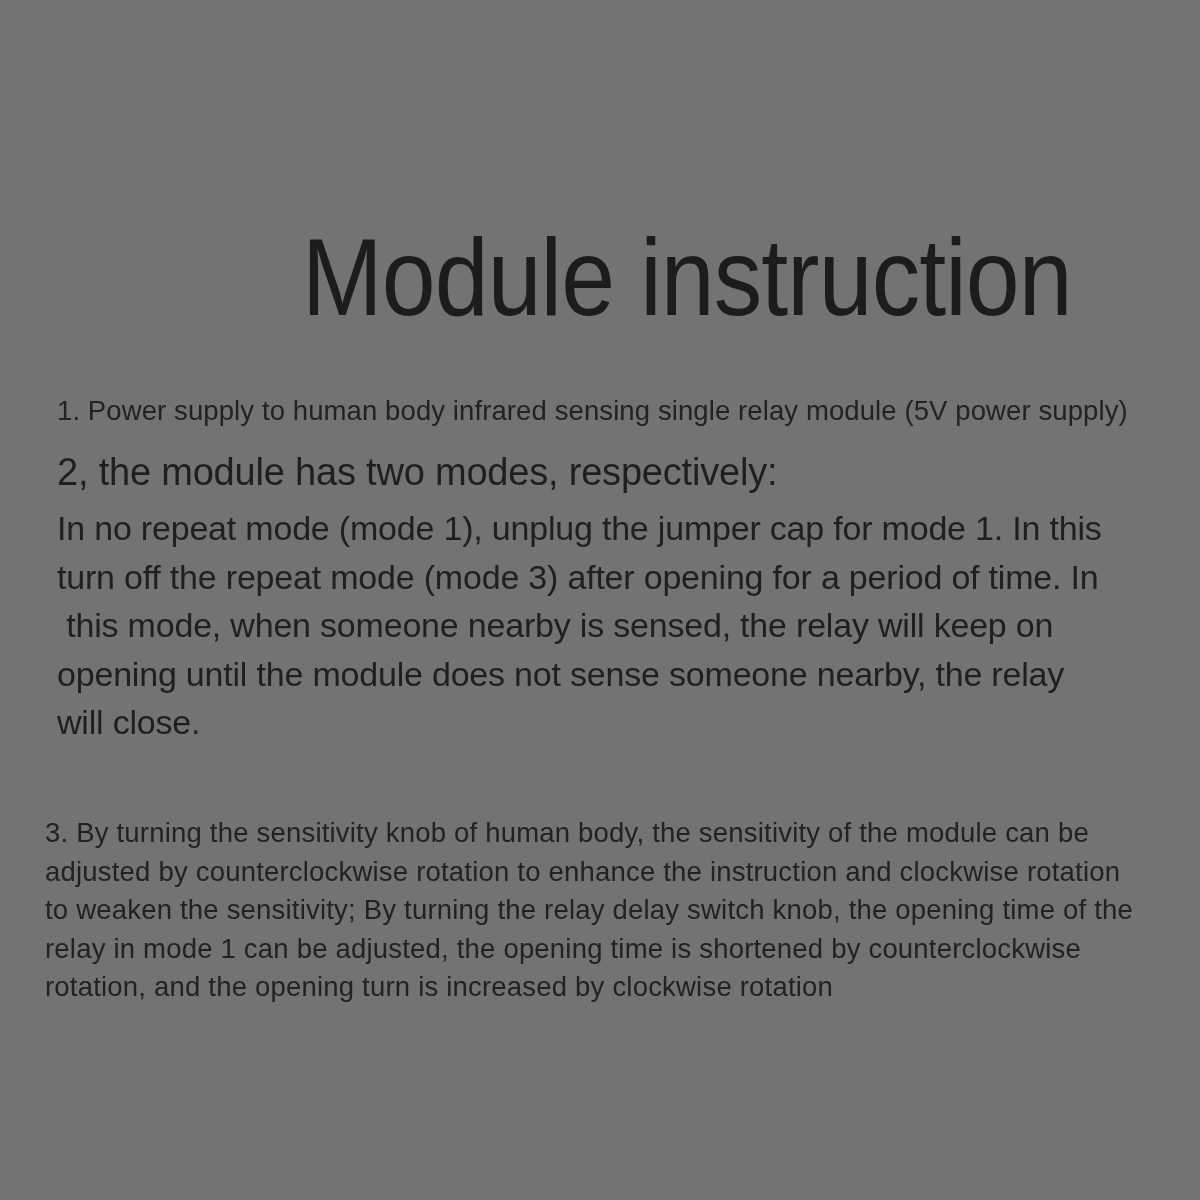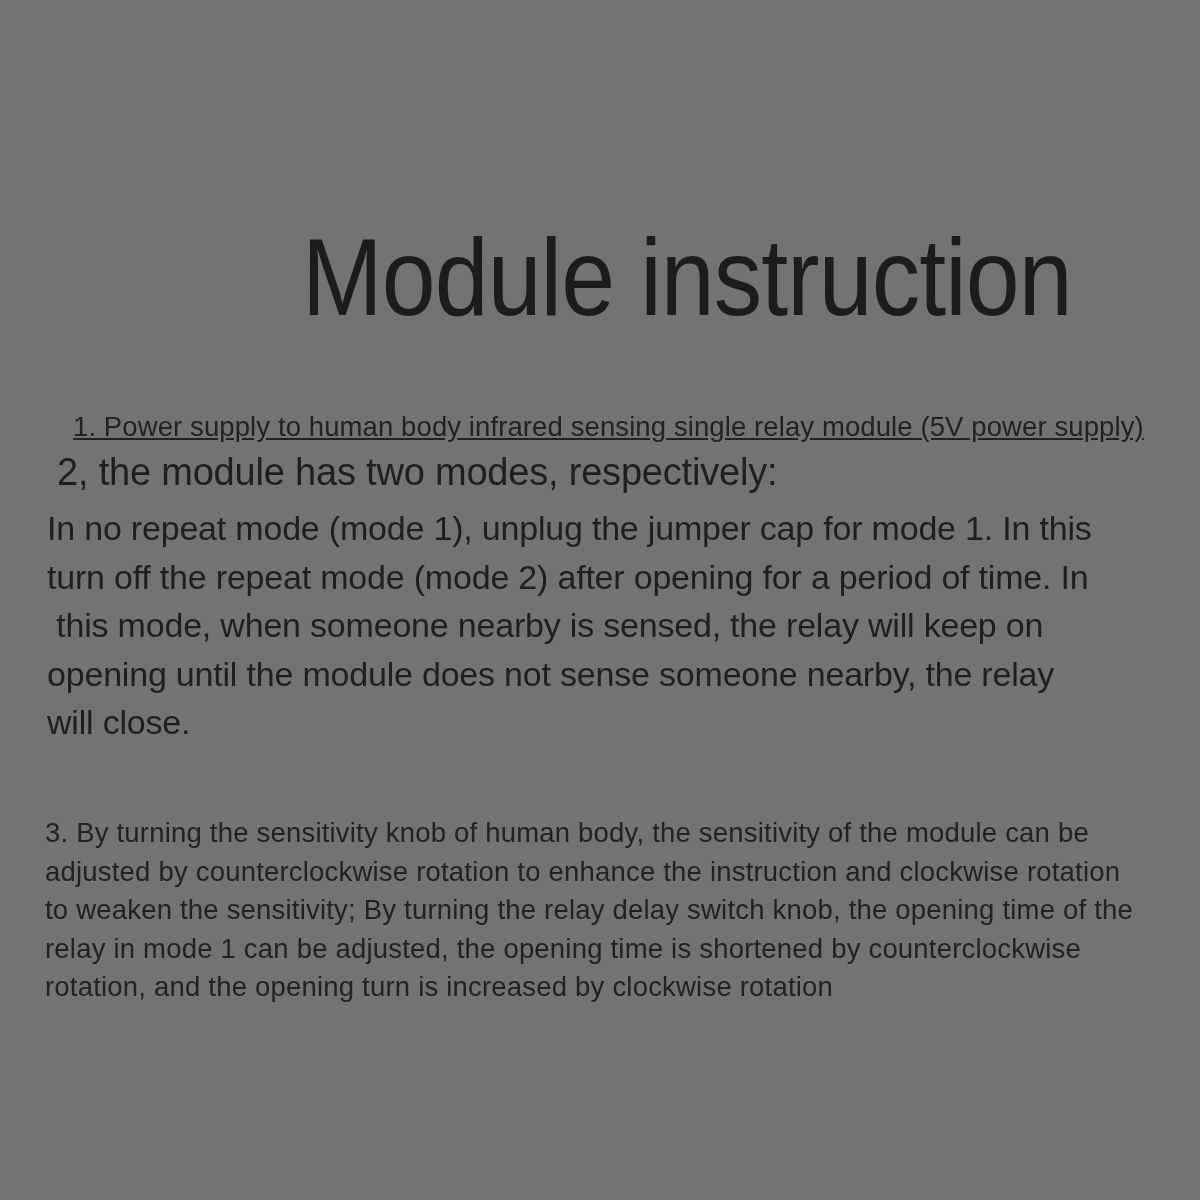--- a/index.html
+++ b/index.html
@@ -31,45 +31,44 @@
     letter-spacing: -1px;
     color: #1c1c1c;
     white-space: nowrap;
     transform: scaleX(0.88);
     transform-origin: left center;
   }
   .item1 {
     position: absolute;
     top: 394px;
     left: 57px;
-    margin: 16px;
+    margin: 0;
     font-size: 27.5px;
     font-weight: 400;
     line-height: 34px;
     letter-spacing: 0.1px;
     white-space: pre;
     color: #222222;
-    text-decoration: underline;
   }
   .item2-heading {
     position: absolute;
     top: 449px;
     left: 57px;
     margin: 0;
     font-size: 38px;
     font-weight: 400;
     line-height: 46px;
     letter-spacing: -0.2px;
     white-space: pre;
     color: #1f1f1f;
   }
   .item2-body {
     position: absolute;
     top: 504px;
-    left: 47px;
+    left: 57px;
     font-size: 34px;
     font-weight: 400;
     line-height: 48.6px;
     letter-spacing: -0.2px;
     color: #1f1f1f;
   }
   .item3 {
     position: absolute;
     top: 814px;
     left: 45px;
@@ -89,21 +88,21 @@
 <div class="page">
 
   <h1 class="title">Module instruction</h1>
 
   <p class="item1">1. Power supply to human body infrared sensing single relay module (5V power supply)</p>
 
   <h2 class="item2-heading">2, the module has two modes, respectively:</h2>
 
   <div class="item2-body">
     <div class="text-line">In no repeat mode (mode 1), unplug the jumper cap for mode 1. In this</div>
-    <div class="text-line">turn off the repeat mode (mode 2) after opening for a period of time. In</div>
+    <div class="text-line">turn off the repeat mode (mode 3) after opening for a period of time. In</div>
     <div class="text-line"> this mode, when someone nearby is sensed, the relay will keep on</div>
     <div class="text-line">opening until the module does not sense someone nearby, the relay</div>
     <div class="text-line">will close.</div>
   </div>
 
   <div class="item3">
     <div class="text-line">3. By turning the sensitivity knob of human body, the sensitivity of the module can be</div>
     <div class="text-line">adjusted by counterclockwise rotation to enhance the instruction and clockwise rotation</div>
     <div class="text-line">to weaken the sensitivity; By turning the relay delay switch knob, the opening time of the</div>
     <div class="text-line">relay in mode 1 can be adjusted, the opening time is shortened by counterclockwise</div>

